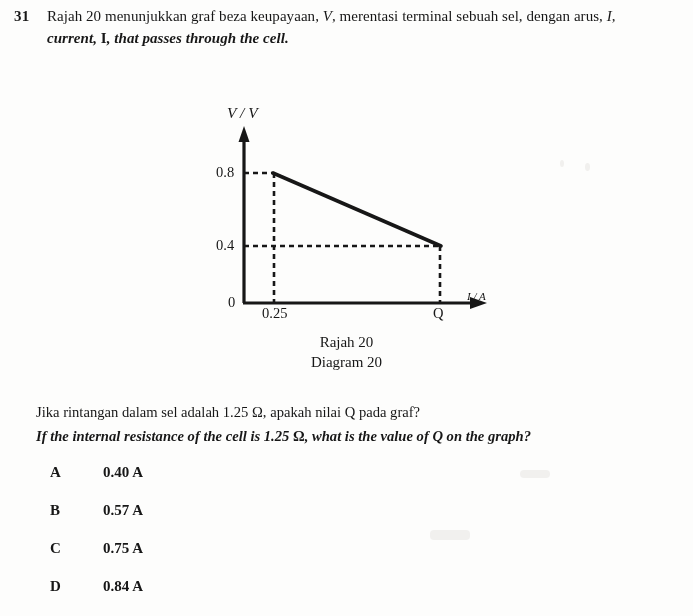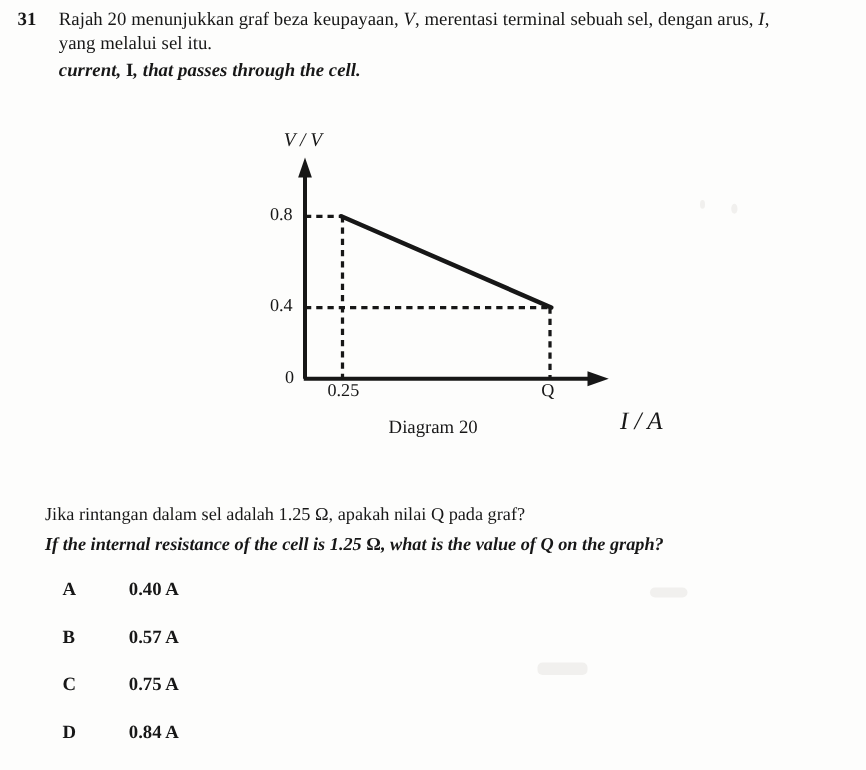--- a/index.html
+++ b/index.html
@@ -71,24 +71,23 @@
     position: absolute;
     font-size: 15px;
     font-family: "Liberation Serif", serif;
   }
   .lbl-v {
     left: 227px;
     top: 4px;
     font-size: 15.5px;
   }
   .lbl-i {
-    left: 496px;
+    left: 467px;
     top: 190px;
-    font-size: 20px;
-    margin-top: 36px;
+    font-size: 11px;
   }
   .tick {
     position: absolute;
     font-size: 14.5px;
   }
   .tick-08 { left: 216px; top: 64px; }
   .tick-04 { left: 216px; top: 137px; }
   .tick-0  { left: 228px; top: 194px; }
   .tick-025{ left: 262px; top: 205px; }
   .tick-q  { left: 433px; top: 205px; }
@@ -167,21 +166,20 @@
 
   <div class="speck" style="left:560px;top:160px;width:4px;height:7px;"></div>
   <div class="speck" style="left:585px;top:163px;width:5px;height:8px;"></div>
   <div class="speck" style="left:430px;top:530px;width:40px;height:10px;border-radius:4px;"></div>
   <div class="speck" style="left:520px;top:470px;width:30px;height:8px;border-radius:4px;"></div>
 
   <div class="q-number">31</div>
 
   <div class="stem">
     <div class="line"><span>Rajah 20 menunjukkan graf beza keupayaan, </span><span class="it">V</span><span>, merentasi terminal sebuah sel, dengan arus, </span><span class="it">I</span><span>,</span></div>
-    <div class="line">yang melalui sel itu.</div>
     <div class="gap"></div>
     <div class="line en"><span>current, </span><span class="up">I</span><span>, that passes through the cell.</span></div>
   </div>
 
   <div class="figure">
 
     <svg class="graph-svg" width="693" height="230" viewBox="0 0 693 230">
 
       <line x1="244" y1="38" x2="244" y2="203" stroke="#171717" stroke-width="3.2"></line>
       <polygon points="244,26 238.5,42 249.5,42" fill="#171717"></polygon>
@@ -203,20 +201,21 @@
     <div class="ax-label lbl-v it">V / V</div>
     <div class="ax-label lbl-i it">I / A</div>
 
     <div class="tick tick-08">0.8</div>
     <div class="tick tick-04">0.4</div>
     <div class="tick tick-0">0</div>
     <div class="tick tick-025">0.25</div>
     <div class="tick tick-q">Q</div>
 
     <div class="caption">
+      <div class="cap-ms">Rajah 20</div>
       <div class="cap-en">Diagram 20</div>
     </div>
   </div>
 
   <div class="followup">
     <div class="line"><span>Jika rintangan dalam sel adalah 1.25 </span><span>Ω</span><span>, apakah nilai Q pada graf?</span></div>
     <div class="line en"><span>If the internal resistance of the cell is 1.25 </span><span class="up">Ω</span><span>, what is the value of Q on the graph?</span></div>
   </div>
 
   <div class="options">

